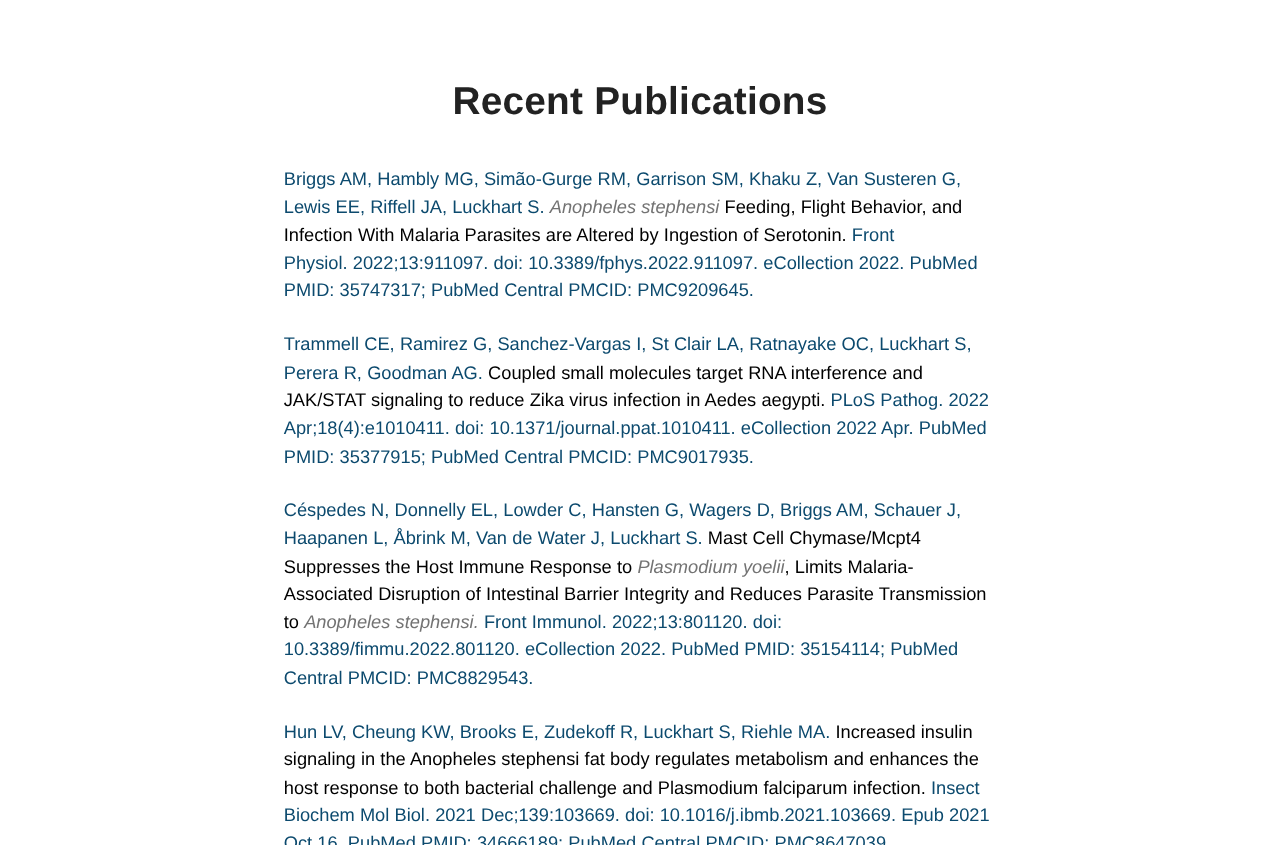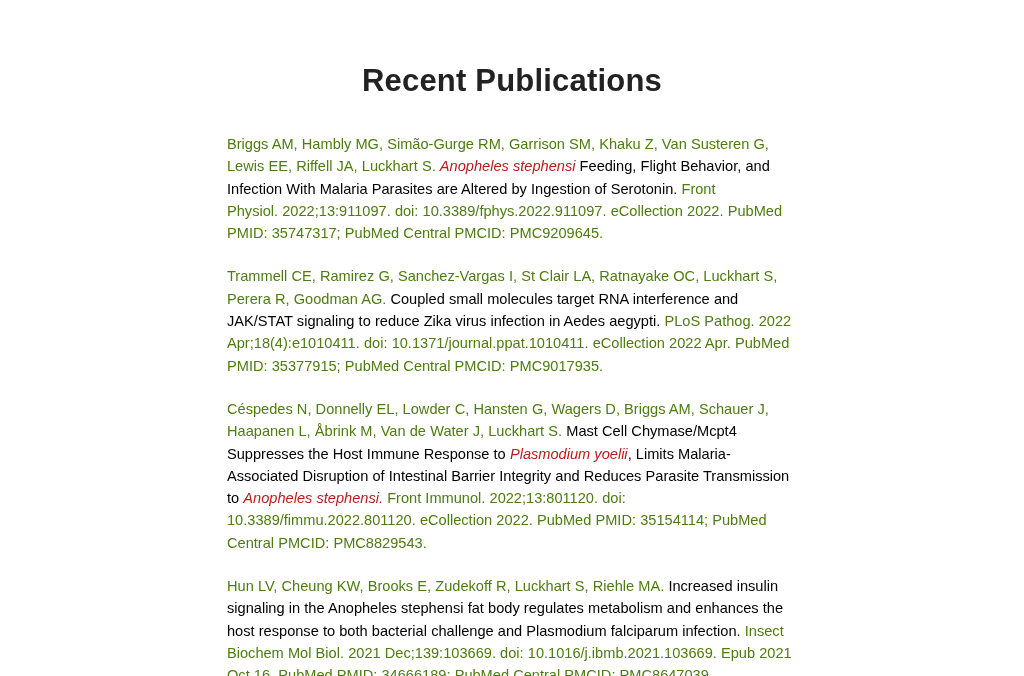--- a/index.html
+++ b/index.html
@@ -53,31 +53,31 @@
     margin: 0 0 21px 0;
     text-align: left;
     word-spacing: 0.1px;
   }
 
   .pub-entry:last-child {
     margin-bottom: 0;
   }
 
   .seg-plain {
-    color: #4d7c0f;
+    color: #0c4a6e;
     font-style: normal;
   }
 
   .seg-link {
     color: #000000;
     font-style: normal;
   }
 
   .seg-link-italic {
-    color: #b91c1c;
+    color: #737373;
     font-style: italic;
   }
 </style>
 </head>
 <body>
 
 <div class="page">
 
   <h1 class="page-title">Recent Publications</h1>
 

